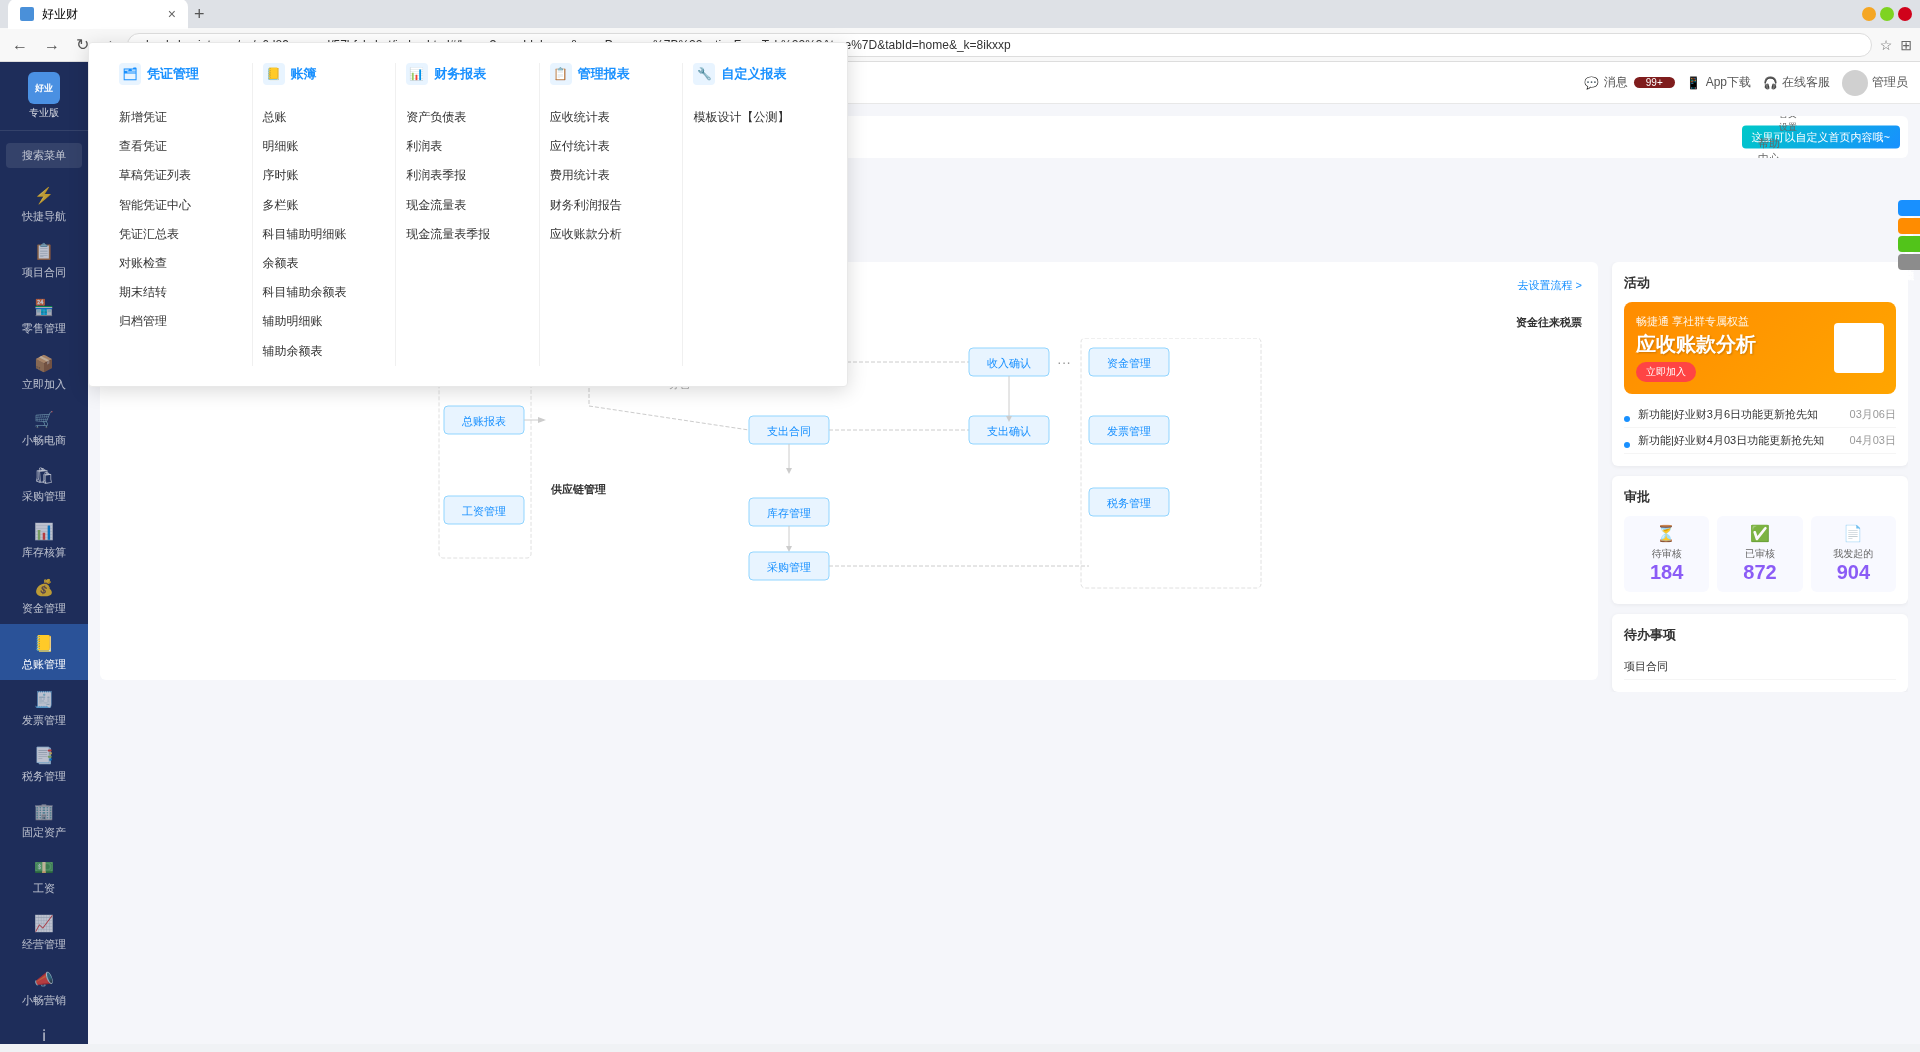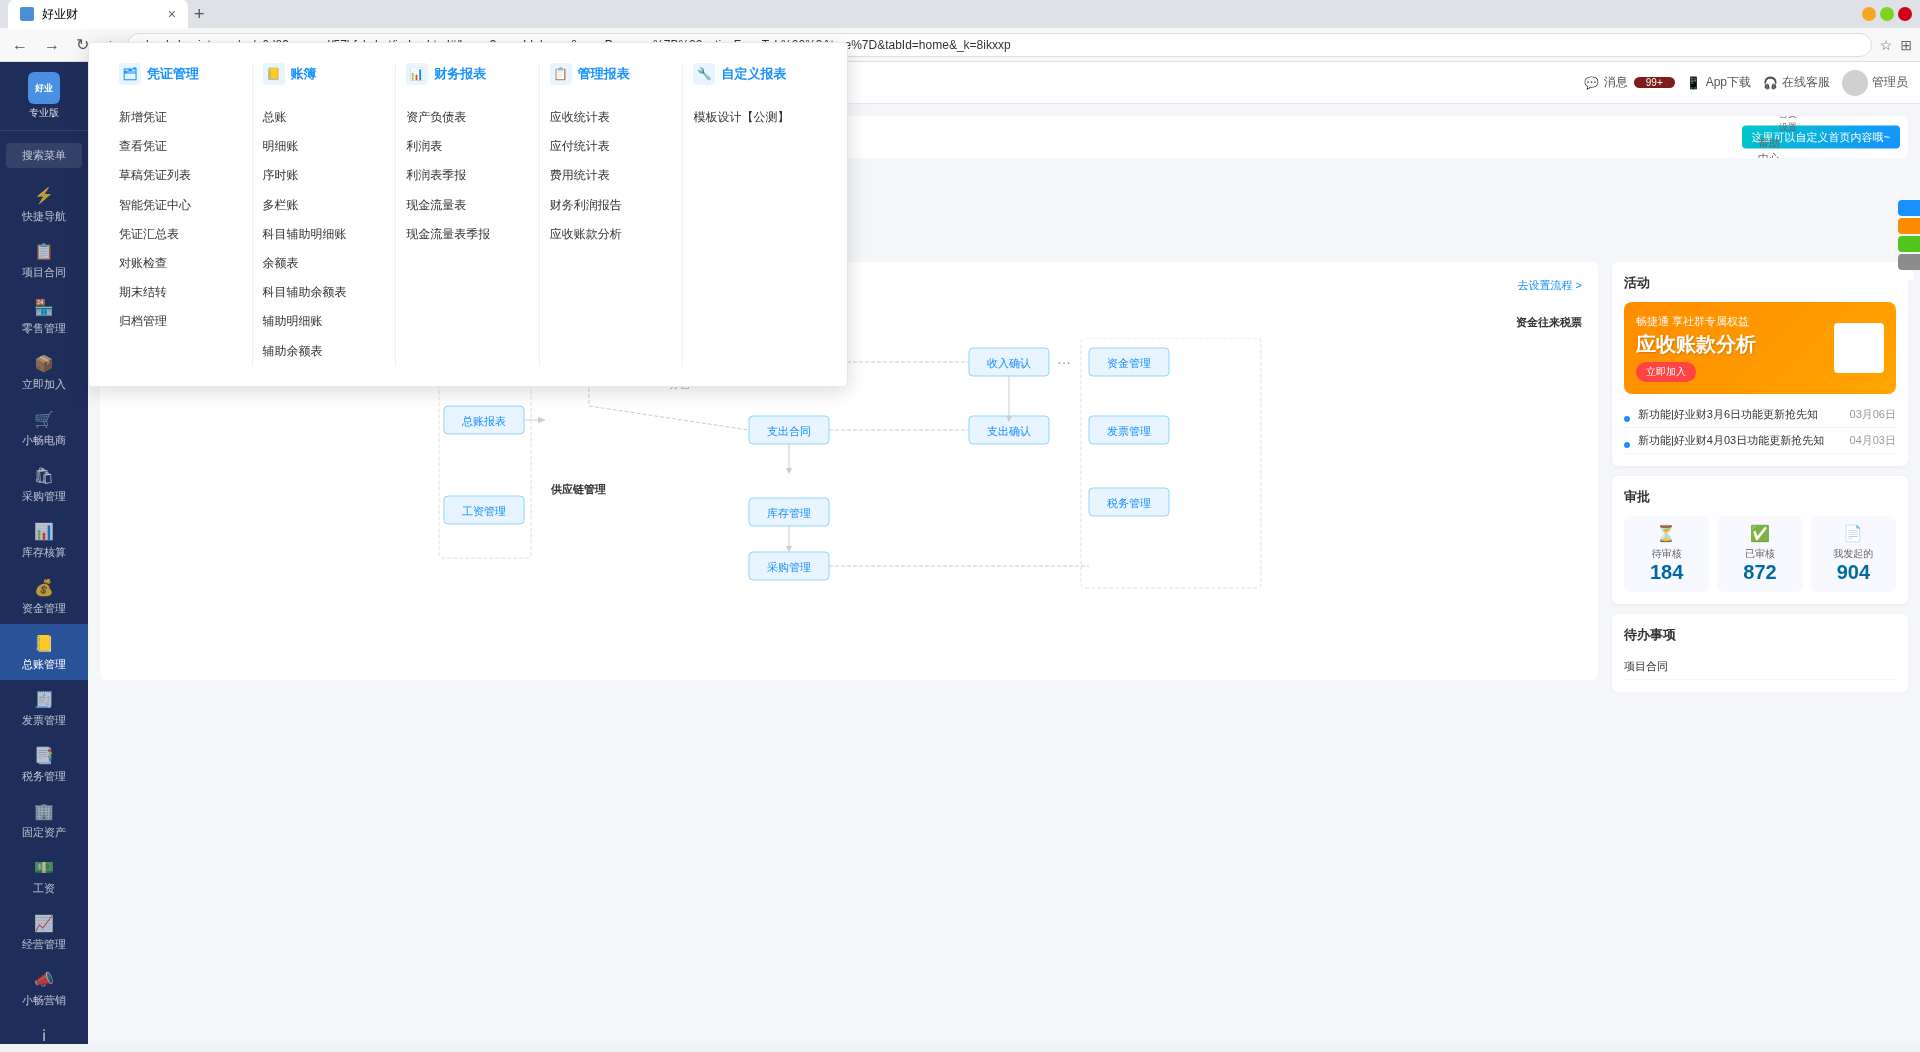--- a/index.html
+++ b/index.html
@@ -97,21 +97,21 @@
     .news-item { display: flex; align-items: flex-end; gap: 8px; padding: 5px 0; border-bottom: 1px solid #f5f5f5; font-size: 11px; }
     .news-dot { width: 6px; height: 6px; background: #1890ff; border-radius: 50%; flex-shrink: 0; }
     .news-text { flex: 1; color: #333; overflow: hidden; text-overflow: ellipsis; white-space: nowrap; }
     .news-date { color: #999; white-space: nowrap; }
 
     
     .approval-grid { display: grid; grid-template-columns: 1fr 1fr 1fr; gap: 8px; margin-top: 8px; }
     .approval-card { background: #f8f9ff; border-radius: 6px; padding: 8px; text-align: center; }
     .approval-card .approval-icon { font-size: 16px; margin-bottom: 4px; }
     .approval-card .approval-label { font-size: 10px; color: #666; }
-    .approval-card .approval-num { font-size: 20px; font-weight: 700; color: #0369a1; }
+    .approval-card .approval-num { font-size: 20px; font-weight: 700; color: #8b5cf6; }
     .approval-card.pending .approval-icon { color: #faad14; }
     .approval-card.done .approval-icon { color: #52c41a; }
     .approval-card.sent .approval-icon { color: #1890ff; }
 
     
     .todo-item { display: flex; justify-content: space-between; align-items: center; padding: 5px 0; font-size: 11px; border-bottom: 1px solid #f5f5f5; }
     .todo-label { color: #333; }
     .todo-count { color: #1890ff; font-weight: 600; }
 
     

